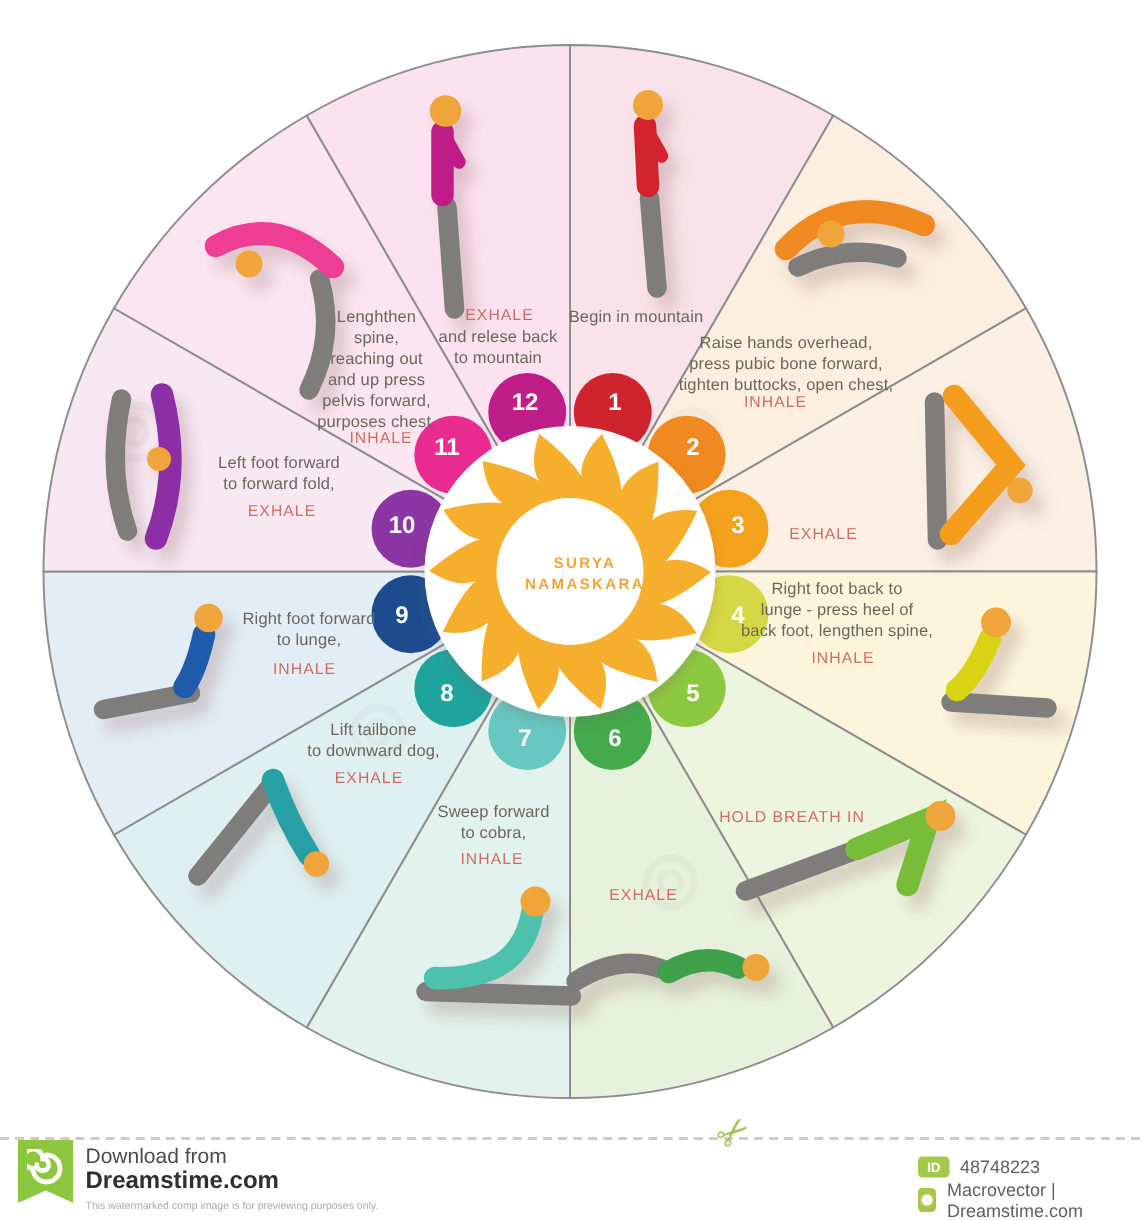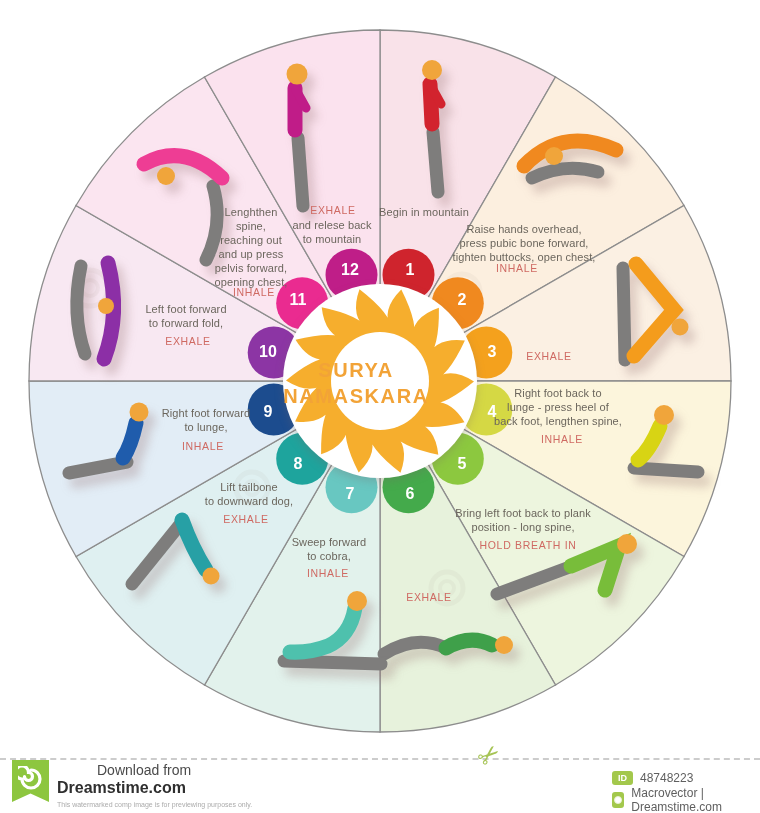--- a/index.html
+++ b/index.html
@@ -20,38 +20,38 @@
   .instr{
     position:absolute;transform:translate(-50%,-50%);white-space:pre-line;text-align:center;
     font-size:11px;line-height:1.28;color:var(--text);letter-spacing:.1px;
   }
   .breath{
     position:absolute;transform:translate(-50%,-50%);white-space:pre-line;text-align:center;
     font-size:10.5px;color:var(--breath);letter-spacing:.7px;
   }
   .breath:empty{display:none;}
   .sun-title{
-    position:absolute;left:356px;top:383px;transform:translate(-50%,-50%);
-    text-align:center;color:var(--title);font-weight:bold;font-size:20px;letter-spacing:1.6px;
+    position:absolute;left:390px;top:383px;transform:translate(-50%,-50%);
+    text-align:center;color:var(--title);font-weight:bold;font-size:10px;letter-spacing:1.6px;
   }
   .sun-title div{margin:3px 0;}
   
   .cutline{position:absolute;left:0;top:758px;width:760px;height:0;border-top:2px dashed var(--line);}
   .scissors{
     position:absolute;left:478px;top:742px;font-size:26px;color:#a6c455;
     transform:rotate(-40deg);line-height:1;
   }
   .ribbon{
     position:absolute;left:12px;top:760px;width:37px;height:42px;background:var(--green);
     -webkit-clip-path:polygon(0 0,100% 0,100% 100%,50% 80%,0 100%);
     clip-path:polygon(0 0,100% 0,100% 100%,50% 80%,0 100%);
   }
   .ribbon svg{position:absolute;left:50%;top:6px;transform:translateX(-50%);}
   .dl-col{position:absolute;left:57px;top:762px;}
-  .dl-from{font-size:14px;color:#4a4a4a;margin-left:40px;}
+  .dl-from{font-size:14px;color:#4a4a4a;}
   .dl-site{font-size:16px;font-weight:bold;color:#2f2f2f;margin-top:1px;}
   .dl-small{font-size:7px;color:#ababab;margin-top:4px;}
   .meta-col{position:absolute;left:612px;top:770px;display:flex;flex-direction:column;gap:6px;}
   .meta-row{display:flex;align-items:center;gap:7px;height:16px;}
   .id-badge{
     width:21px;height:14px;background:var(--badge_green);border-radius:3px;color:#fff;
     font-size:9px;font-weight:bold;display:flex;align-items:center;justify-content:center;
   }
   .cam-badge{
     width:16px;height:16px;background:var(--badge_green);border-radius:3px;
@@ -205,22 +205,20 @@
 tighten buttocks, open chest,</div>
   <div class="breath" style="left:517px;top:268px">INHALE</div>
 
   <div class="breath" style="left:549px;top:356px">EXHALE</div>
 
   <div class="instr" style="left:558px;top:407px">Right foot back to
 lunge - press heel of
 back foot, lengthen spine,</div>
   <div class="breath" style="left:562px;top:439px">INHALE</div>
 
-  <div class="instr" style="left:523px;top:520px">Bring left foot back to plank
-position - long spine,</div>
   <div class="breath" style="left:528px;top:545px">HOLD BREATH IN</div>
 
   <div class="breath" style="left:429px;top:597px">EXHALE</div>
 
   <div class="instr" style="left:329px;top:549px">Sweep forward
 to cobra,</div>
   <div class="breath" style="left:328px;top:573px">INHALE</div>
 
   <div class="instr" style="left:249px;top:494px">Lift tailbone
 to downward dog,</div>
@@ -232,21 +230,21 @@
 
   <div class="instr" style="left:186px;top:316px">Left foot forward
 to forward fold,</div>
   <div class="breath" style="left:188px;top:341px">EXHALE</div>
 
   <div class="instr" style="left:251px;top:247px">Lenghthen
 spine,
 reaching out
 and up press
 pelvis forward,
-opening chest,</div>
+purposes chest,</div>
   <div class="breath" style="left:254px;top:292px">INHALE</div>
 
   <div class="breath" style="left:333px;top:210px">EXHALE</div>
   <div class="instr" style="left:332px;top:232px">and relese back
 to mountain</div>
 
   <div class="sun-title">
     <div>SURYA</div>
     <div>NAMASKARA</div>
   </div>

